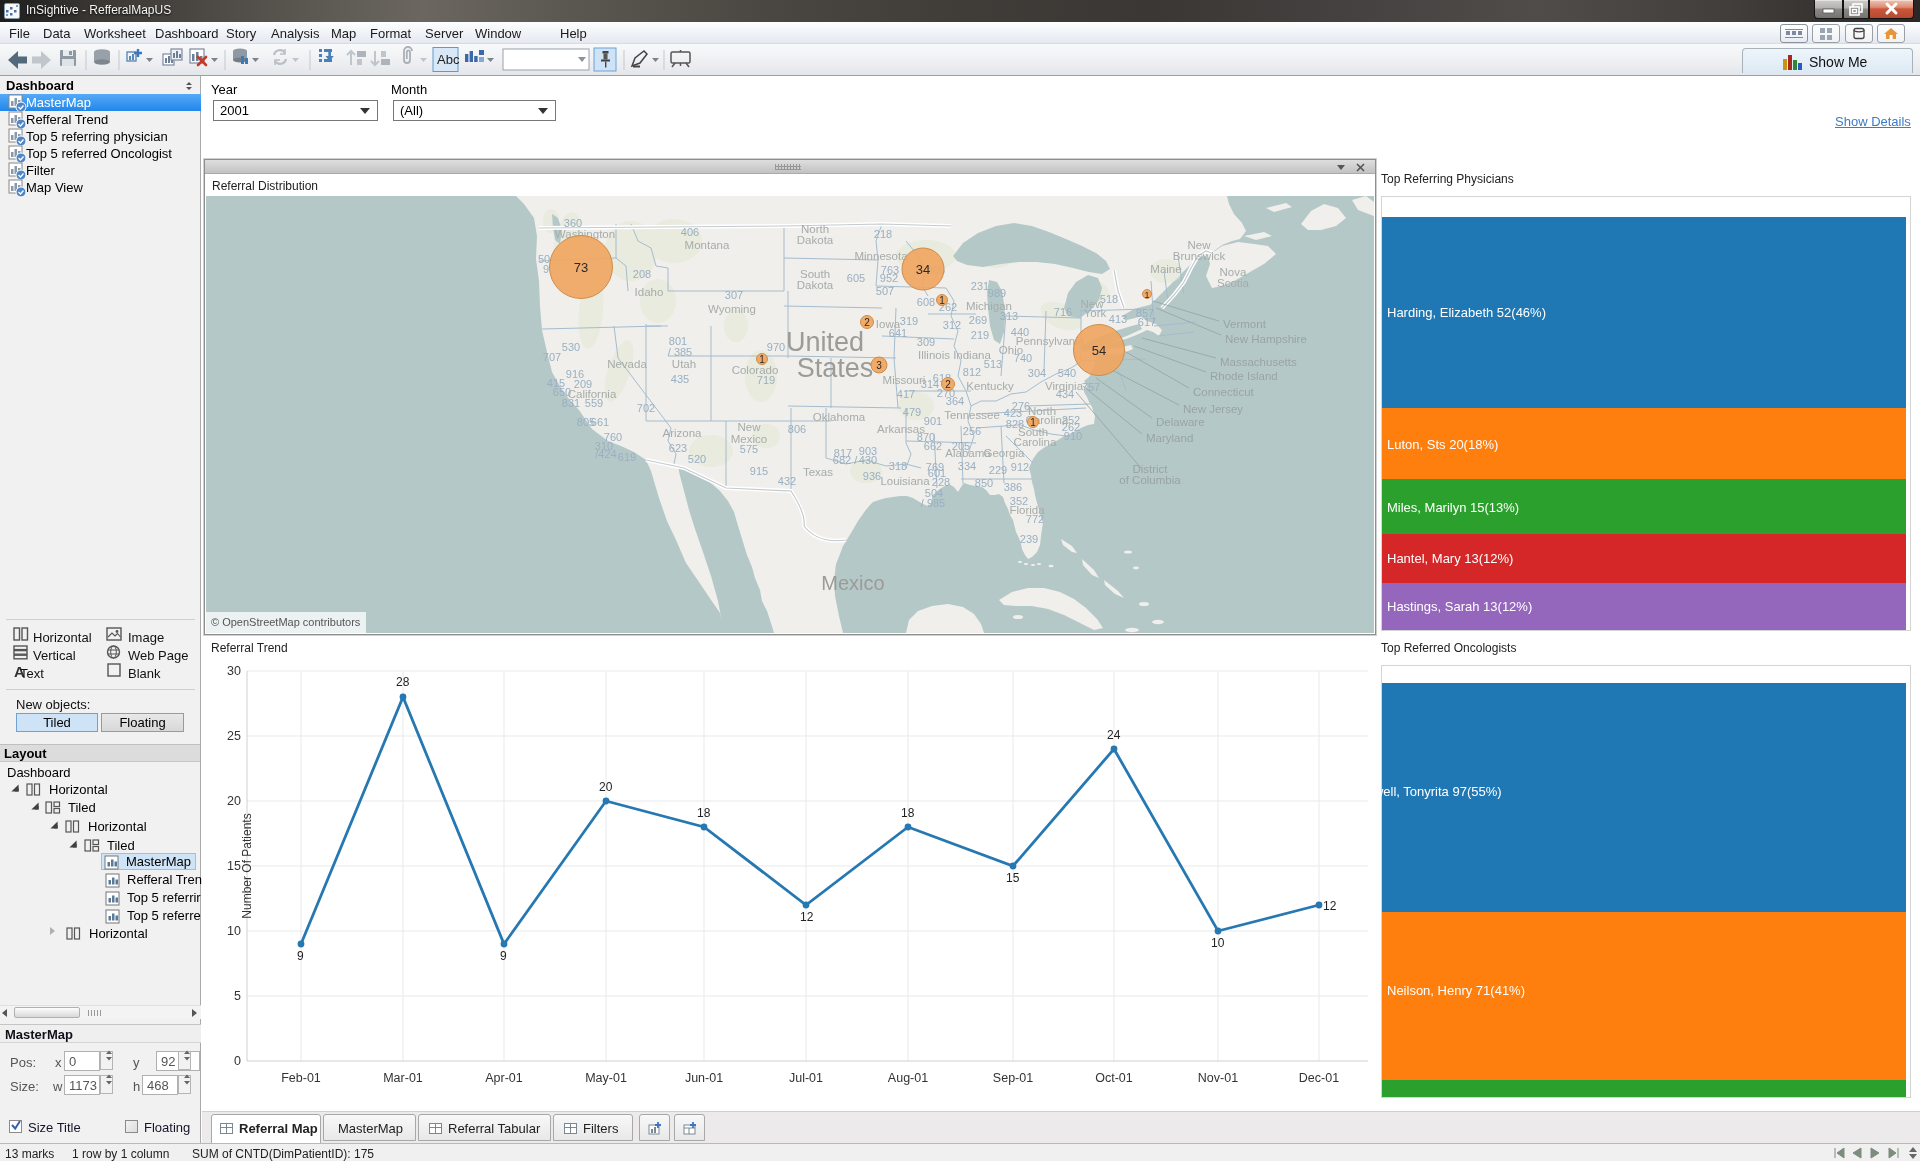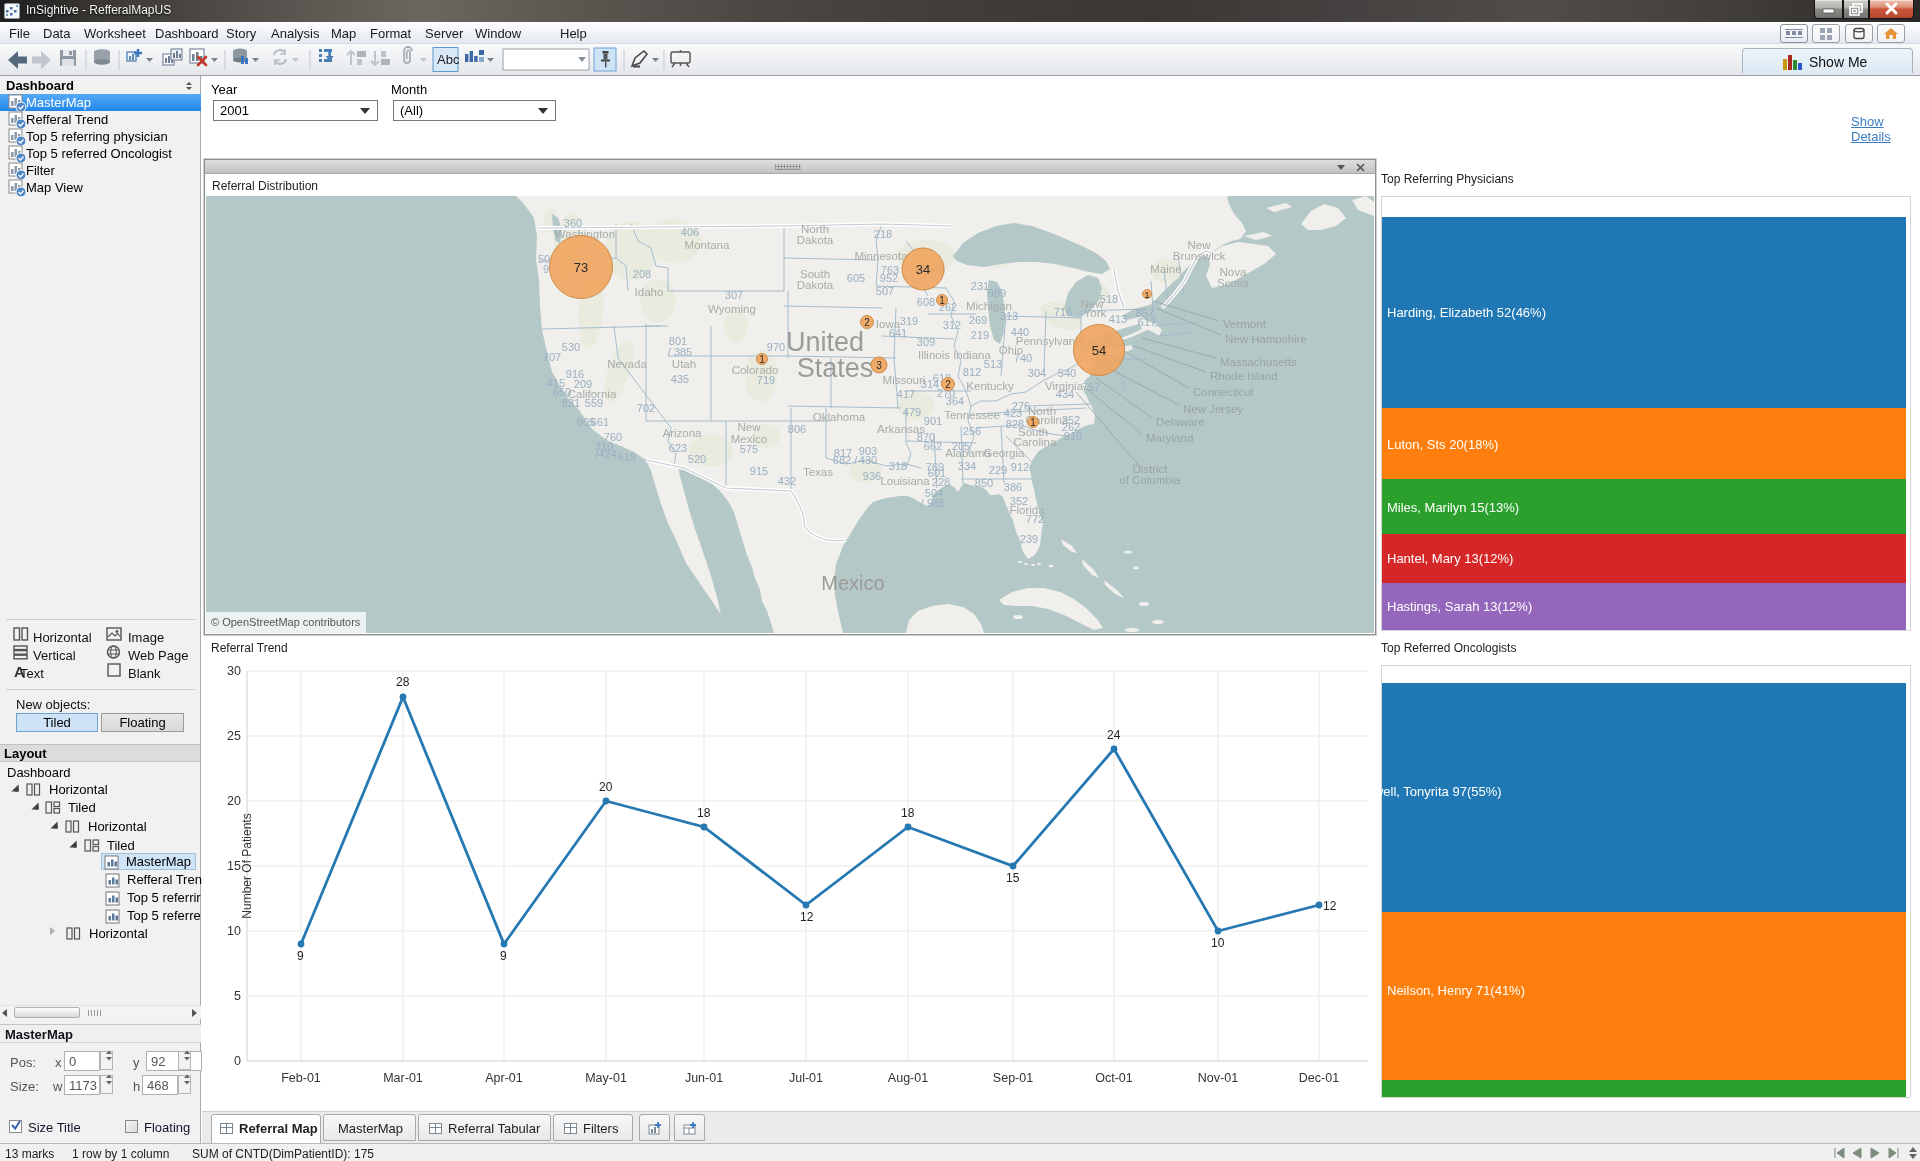--- a/index.html
+++ b/index.html
@@ -387,21 +387,21 @@
 </div>
 
 <div style="position:absolute;left:0;top:1024px;width:201px;height:19px;border-top:1px solid #c5c5c5;border-bottom:1px solid #d5d5d5;background:#efefef;">
     <span style="position:absolute;left:5px;top:2px;font-weight:bold;font-size:13px;color:#101018;">MasterMap</span>
   </div>
 <div style="position:absolute;left:10px;top:1055px;font-size:13px;color:#555;">Pos:</div>
 <div style="position:absolute;left:55px;top:1055px;font-size:13px;color:#555;">x</div>
 <div class="field" style="left:64px;top:1051px;width:36px;">0</div>
 <div class="spin" style="left:100px;top:1051px;"></div>
 <div style="position:absolute;left:133px;top:1055px;font-size:13px;color:#555;">y</div>
-<div class="field" style="left:146px;top:1051px;width:56px;">92</div>
+<div class="field" style="left:156px;top:1051px;width:44px;">92</div>
 <div class="spin" style="left:178px;top:1051px;"></div>
 <div style="position:absolute;left:10px;top:1079px;font-size:13px;color:#555;">Size:</div>
 <div style="position:absolute;left:53px;top:1079px;font-size:13px;color:#555;">w</div>
 <div class="field" style="left:64px;top:1075px;width:36px;">1173</div>
 <div class="spin" style="left:100px;top:1075px;"></div>
 <div style="position:absolute;left:133px;top:1079px;font-size:13px;color:#555;">h</div>
 <div class="field" style="left:142px;top:1075px;width:36px;">468</div>
 <div class="spin" style="left:178px;top:1075px;"></div>
 <svg class="abs" style="left:0;top:1040px" width="201" height="60">
  <g fill="#666">
@@ -418,21 +418,21 @@
 <div style="position:absolute;left:28px;top:1120px;font-size:13px;color:#15152a;">Size Title</div>
 <div class="cb" style="left:125px;top:1120px;background:linear-gradient(135deg,#f2f2f2,#dcdcdc);"></div>
 <div style="position:absolute;left:144px;top:1120px;font-size:13px;color:#15152a;">Floating</div>
 
 <div style="position:absolute;left:211px;top:82px;font-size:13px;color:#000;">Year</div>
 <div class="ddl" style="left:213px;top:100px;width:165px;">2001</div>
 <div class="ddarrow" style="left:360px;top:108px;"></div>
 <div style="position:absolute;left:391px;top:82px;font-size:13px;color:#000;">Month</div>
 <div class="ddl" style="left:393px;top:100px;width:163px;">(All)</div>
 <div class="ddarrow" style="left:538px;top:108px;"></div>
-<div style="position:absolute;left:1835px;top:114px;font-size:13px;color:#3b7cc4;text-decoration:underline;margin-left:16px;">Show Details</div>
+<div style="position:absolute;left:1835px;top:114px;font-size:13px;color:#3b7cc4;text-decoration:underline;">Show Details</div>
 
 <div style="position:absolute;left:204px;top:159px;width:1172px;height:476px;background:#fff;border:1px solid #8e8e8e;box-shadow:0 0 0 1px #d0d0d0;"></div>
 <div style="position:absolute;left:205px;top:160px;width:1170px;height:14px;background:linear-gradient(#dedede,#c2c2c2);border-bottom:1px solid #aaa;">
  <div style="position:absolute;left:570px;top:4px;width:26px;height:6px;background:repeating-linear-gradient(90deg,#8a8a8a 0 1px,transparent 1px 3px),repeating-linear-gradient(0deg,#8a8a8a 0 1px,transparent 1px 3px);opacity:.8;"></div>
  <div style="position:absolute;right:30px;top:5px;width:0;height:0;border-left:4px solid transparent;border-right:4px solid transparent;border-top:5px solid #555;"></div>
  <svg style="position:absolute;right:10px;top:3px" width="9" height="9">
       <g stroke="#555" stroke-width="1.6">
         <line x1="1" y1="1" x2="8" y2="8"></line>
         <line x1="8" y1="1" x2="1" y2="8"></line>
       </g>

